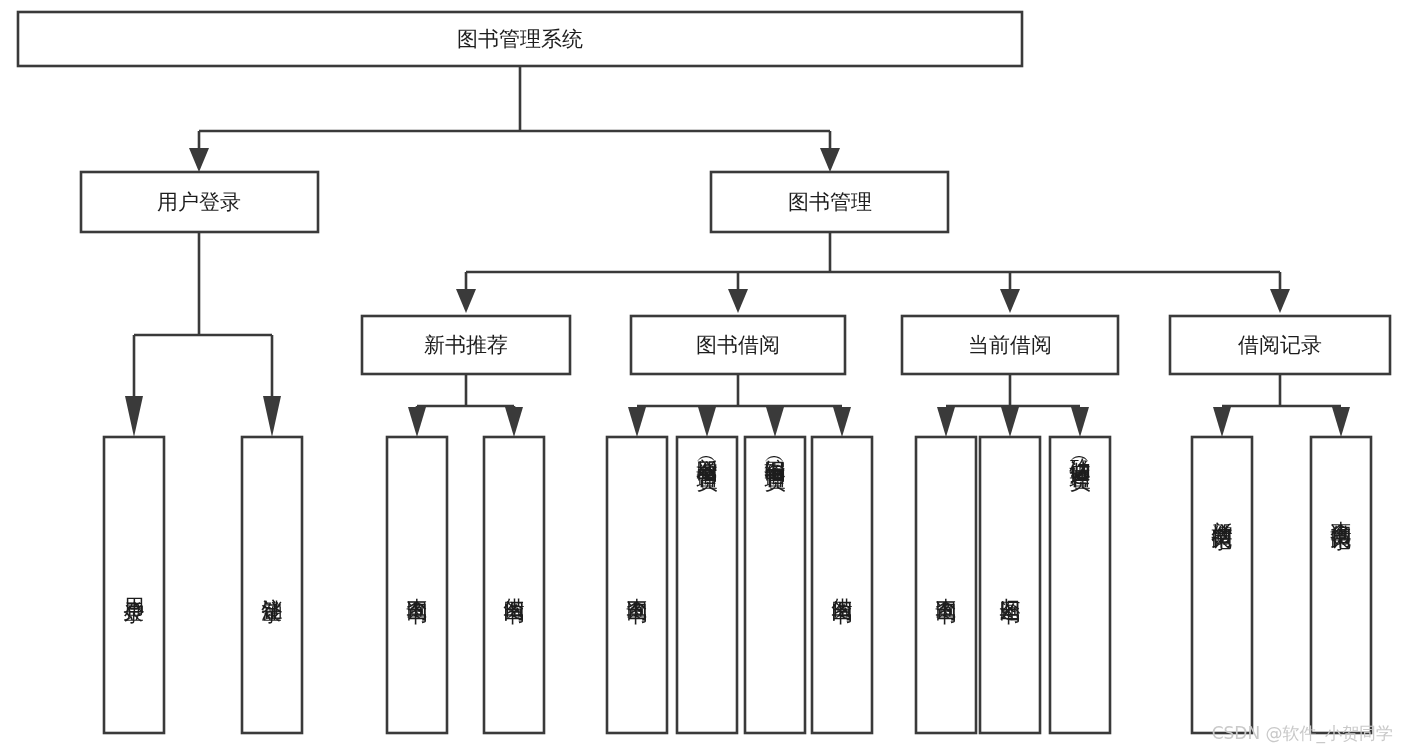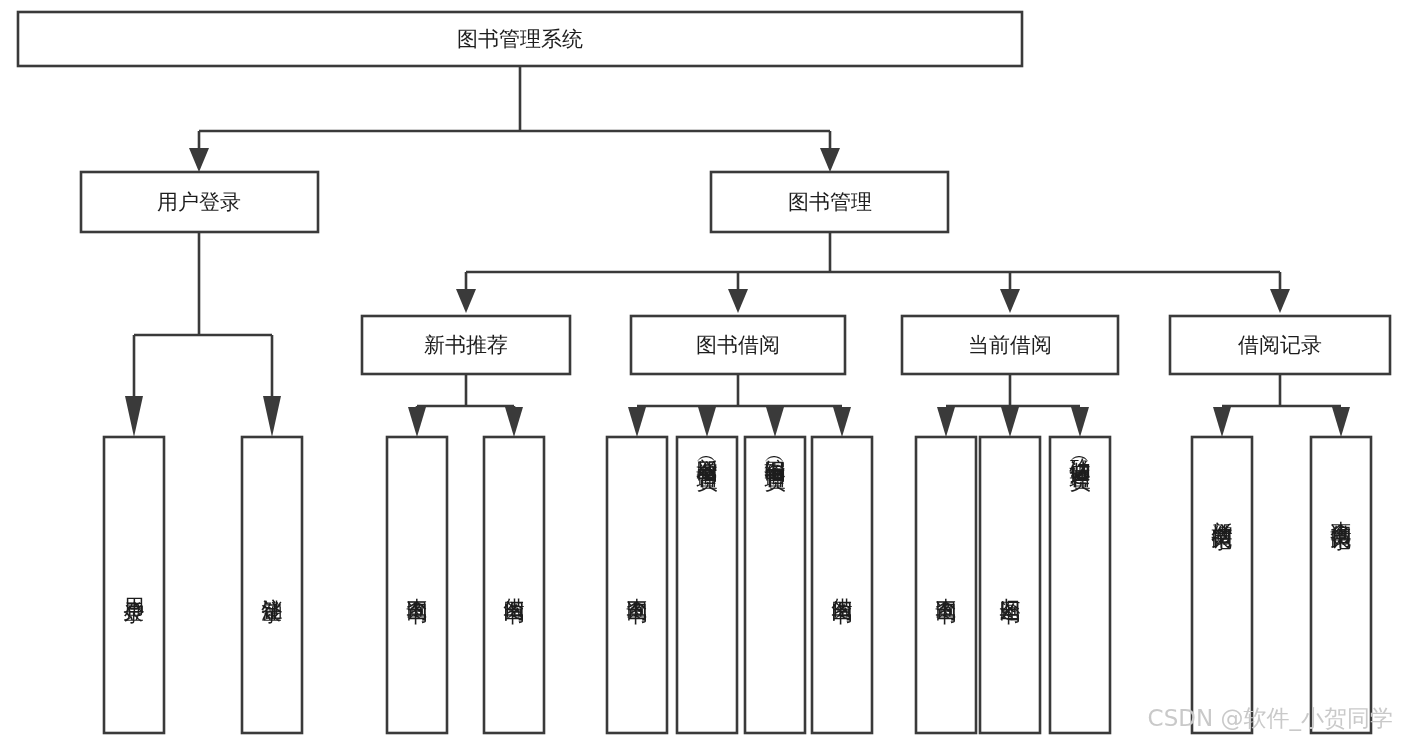--- a/index.html
+++ b/index.html
@@ -54,23 +54,23 @@
     font-size: 21px;
     fill: #1d1d1d;
     writing-mode: vertical-rl;
     text-orientation: upright;
     text-anchor: middle;
     letter-spacing: 2px;
   }
   .watermark-text {
     position: absolute;
     right: 12px;
-    bottom: 13px;
-    font-family: "DejaVu Sans", "Liberation Sans", sans-serif;
-    font-size: 23px;
+    bottom: 2px;
+    font-family: "DejaVu Sans", "Liberation Sans", sans-serif;
+    font-size: 17px;
     color: #c9c9c9;
     white-space: nowrap;
     user-select: none;
     margin-left: 22px;
   }
 </style>
 </head>
 <body>
 
 <div id="diagram-root">

